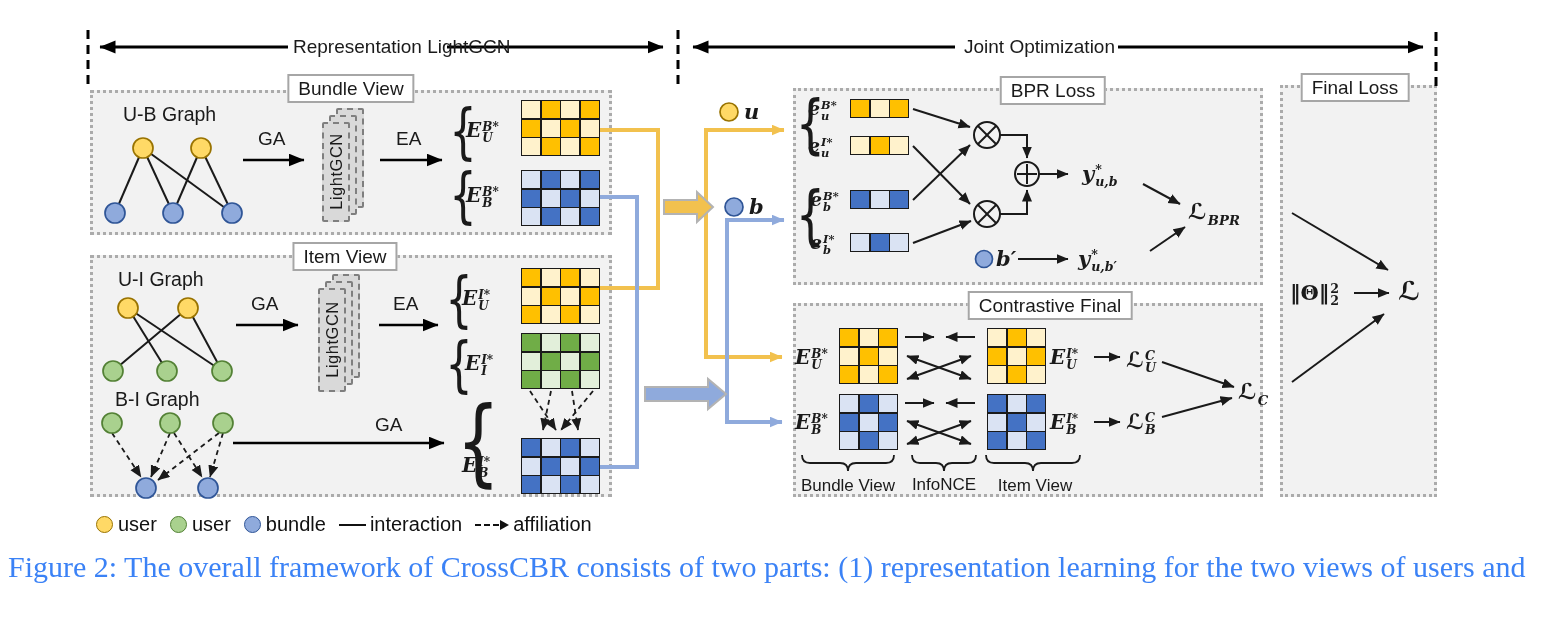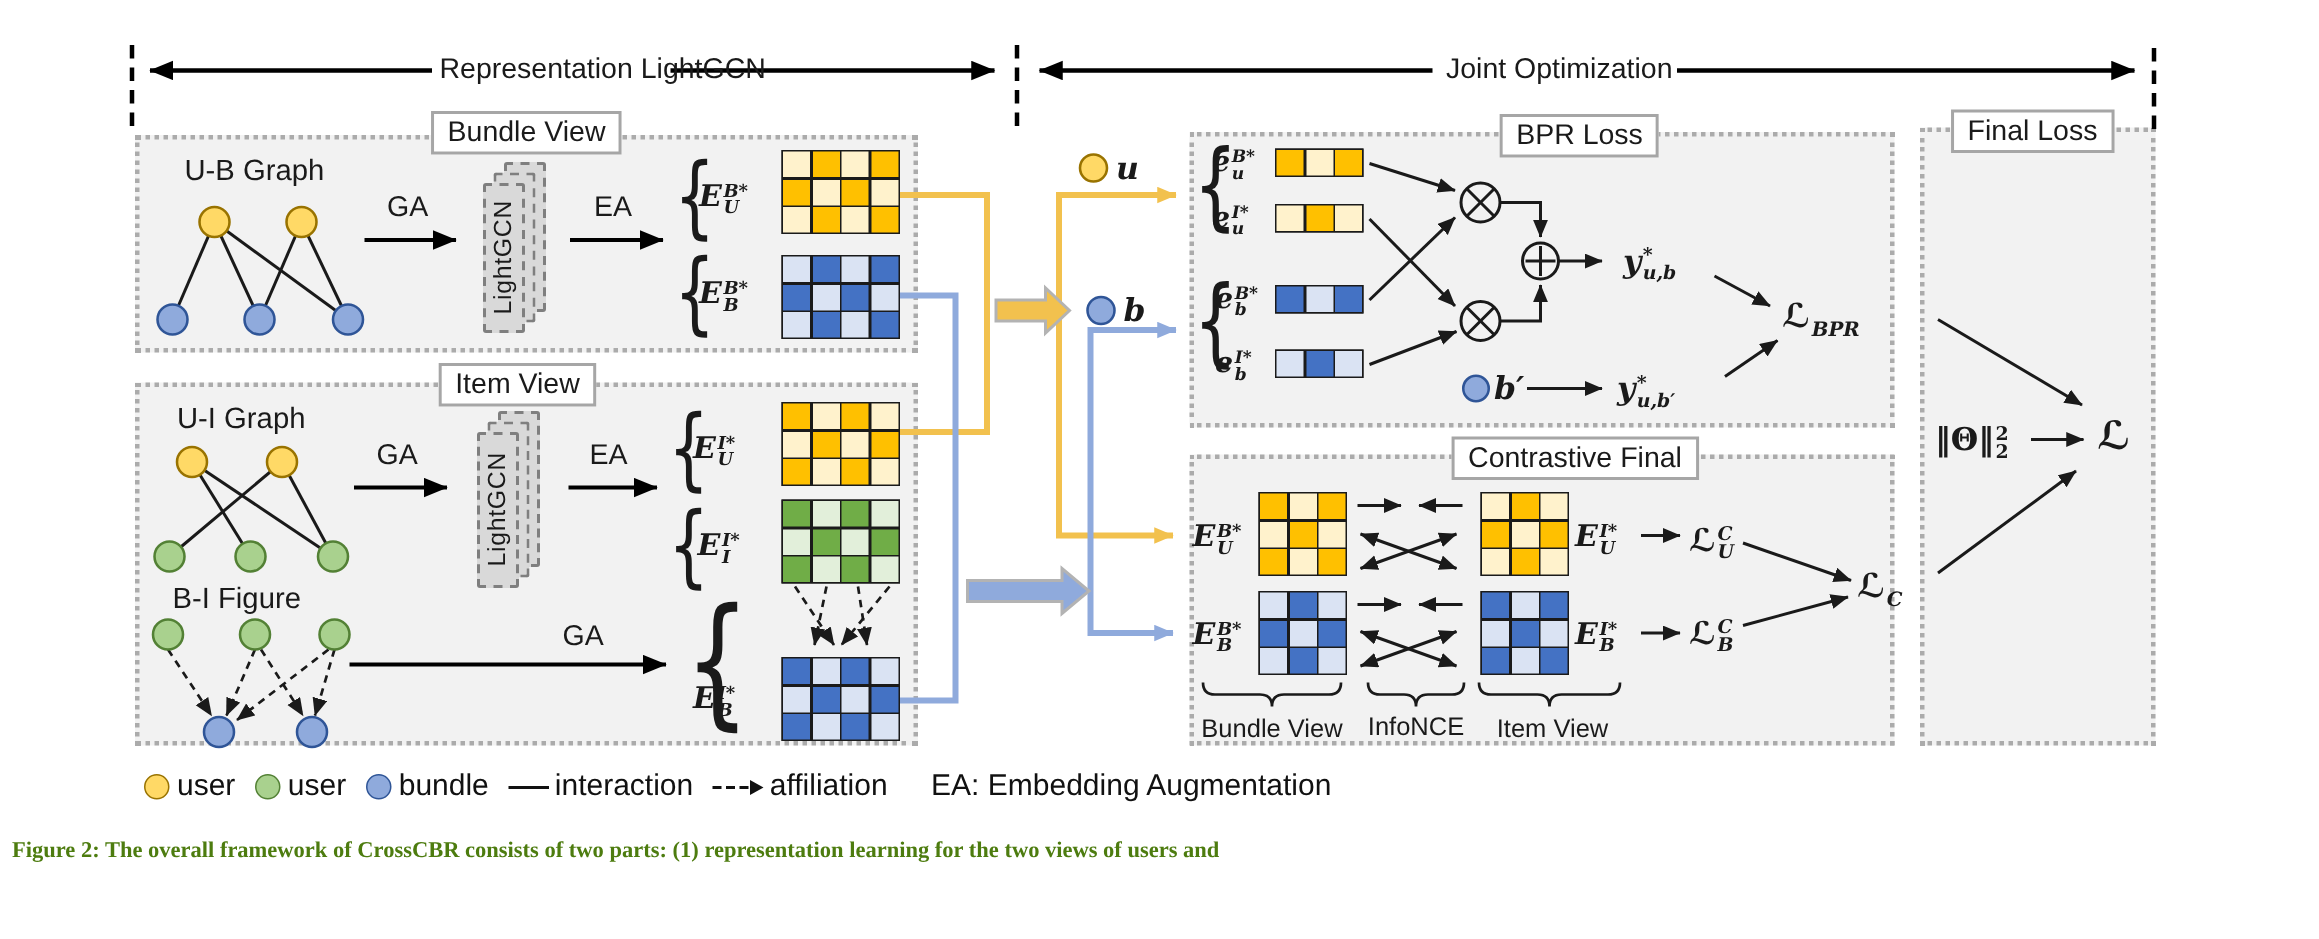--- a/index.html
+++ b/index.html
@@ -24,22 +24,22 @@
   .mx{position:absolute;display:grid;border:1.5px solid #1a1a1a;background:#1a1a1a;gap:1.5px;z-index:5}
   .mx .cell{width:18px;height:17px}
   .legend{position:absolute;display:flex;align-items:center;font-size:20px;color:#111;z-index:5}
   .legend .it{display:flex;align-items:center;margin-right:13px}
   .legend .sw{display:inline-block;width:15px;height:15px;border-radius:50%;margin-right:5px;
               border:1.7px solid #555;box-sizing:content-box}
   .legend .solidline{display:inline-block;width:27px;border-top:2.6px solid #111;margin-right:4px}
   .legend .dashline{display:inline-block;width:24px;border-top:2.4px dashed #111;margin-right:1px}
   .legend .tri{display:inline-block;width:0;height:0;border-left:9px solid #111;
                border-top:5px solid transparent;border-bottom:5px solid transparent;margin-right:4px}
-  .caption{position:absolute;font-family:"Liberation Serif",serif;font-weight:bold;font-size:15px;
-           line-height:34px;color:#4d7c0f;z-index:5}
+  .caption{position:absolute;font-family:"Liberation Serif",serif;font-weight:normal;font-size:30px;
+           line-height:34px;color:#3b82f6;z-index:5}
   .caption .capm{font-style:italic;font-family:"DejaVu Serif",serif}
   .caption .capm sup{font-size:64%}
   svg{position:absolute;left:0;top:0;z-index:3}
 </style>
 </head>
 <body>
 
 <div class="panel" style="left:90px;top:90px;width:522px;height:145px"></div>
 <div class="panel" style="left:90px;top:255px;width:522px;height:242px"></div>
 <div class="panel" style="left:793px;top:88px;width:470px;height:197px"></div>
@@ -250,21 +250,21 @@
     <div class="cell" style="background: rgb(218, 227, 243);"></div>
     <div class="cell" style="background: rgb(68, 114, 196);"></div>
     <div class="cell" style="background: rgb(218, 227, 243);"></div>
     <div class="cell" style="background: rgb(218, 227, 243);"></div>
     <div class="cell" style="background: rgb(68, 114, 196);"></div>
     <div class="cell" style="background: rgb(218, 227, 243);"></div>
     <div class="cell" style="background: rgb(68, 114, 196);"></div>
   </div>
 
 <div class="lbl" style="left:118px;top:268px;font-size:19.5px">U-I Graph</div>
-<div class="lbl" style="left:115px;top:388px;font-size:19.5px">B-I Figure</div>
+<div class="lbl" style="left:115px;top:388px;font-size:19.5px">B-I Graph</div>
 <div class="lbl" style="left:251px;top:293px">GA</div>
 <div class="lbl" style="left:393px;top:293px">EA</div>
 <div class="lbl" style="left:375px;top:414px">GA</div>
 <div class="stackrect" style="left:332px;top:274px;height:104px"></div>
 <div class="stackrect" style="left:325px;top:281px;height:104px"></div>
 <div class="stackrect" style="left:318px;top:288px;height:104px"></div>
 <div class="vtext" style="left:280px;top:330px">LightGCN</div>
 <div class="brace" style="left:440px;top:272px;font-size:60px">{</div>
 <div class="mlab" style="left:462px;top:286px"><span class="mb">E</span><span class="stk"><span class="sp">I*</span><span class="sb">U</span></span></div>
 <div class="mx" style="left: 521px; top: 268px; grid-template-columns: repeat(4, 18px);">
@@ -421,20 +421,17 @@
     </span>
   <span class="it">
     <span class="solidline"></span>
     <span>interaction</span>
     </span>
   <span class="it">
     <span class="dashline"></span>
     <span class="tri"></span>
     <span>affiliation</span>
     </span>
-  <span class="it" style="margin-left:16px">
-    <span>EA: Embedding Augmentation</span>
-    </span>
 </div>
 
 <div class="caption" style="left:8px;top:550px;width:1534px">
   <div>Figure 2: The overall framework of CrossCBR consists of two parts: (1) representation learning for the two views of users and</div>
 </div>
 
 </body></html>

